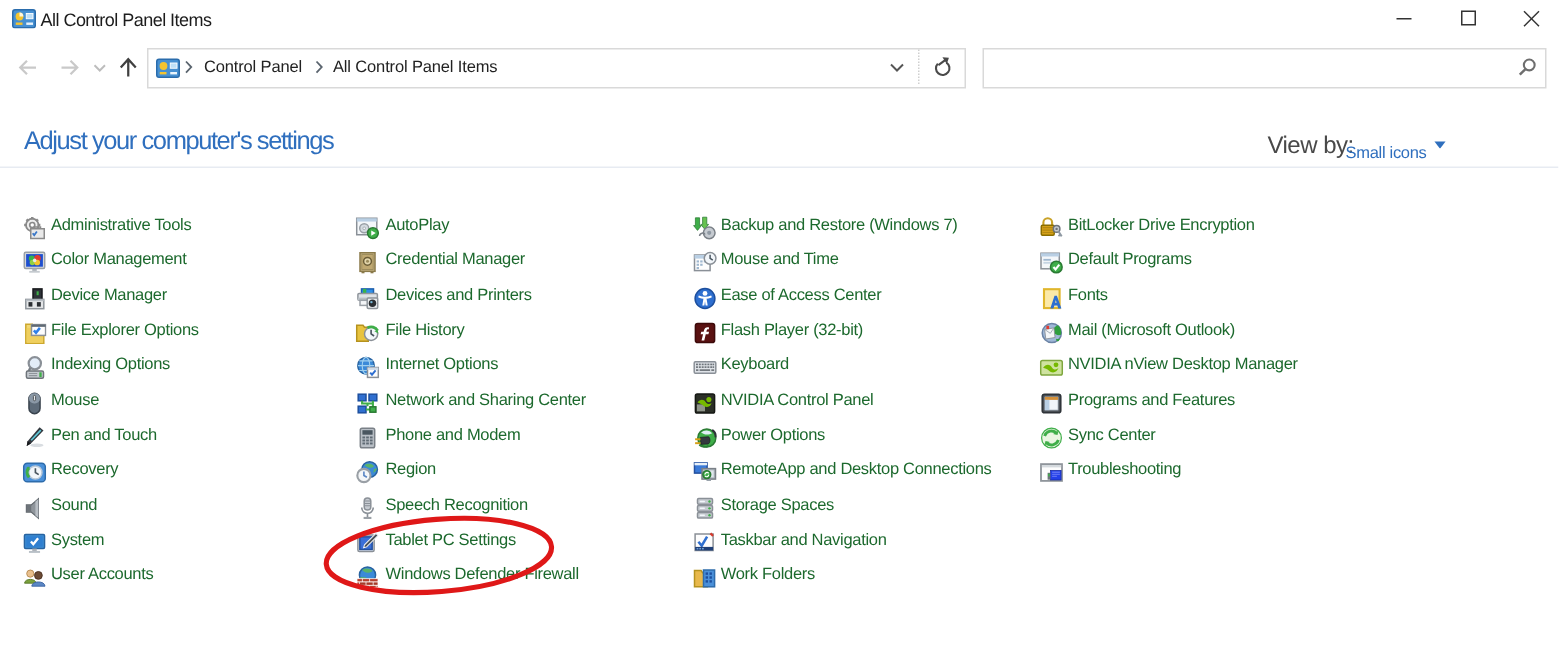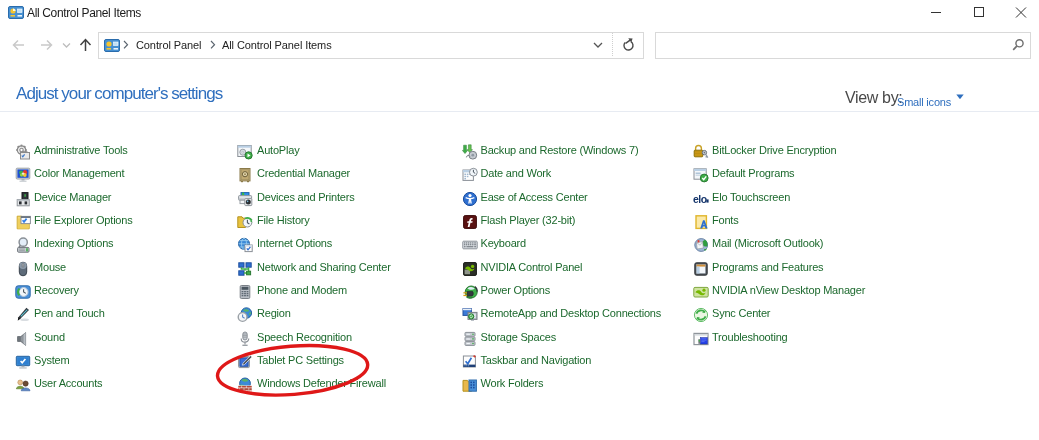--- a/index.html
+++ b/index.html
@@ -154,36 +154,36 @@
 <div class="item">
       <svg width="16" height="16" viewBox="0 0 16 16">
         <rect x="4.3" y="1.2" width="7.4" height="13.6" rx="3.7" fill="#5d6b79" stroke="#39434d"></rect>
         <rect x="4.3" y="1.2" width="7.4" height="6.8" rx="3.4" fill="#8b99a7"></rect>
         <rect x="7.3" y="2.6" width="1.4" height="3.6" rx="0.7" fill="#e8eaec" stroke="#4a4f54" stroke-width="0.6"></rect>
       </svg>
       <span>Mouse</span>
     </div>
 <div class="item">
       <svg width="16" height="16" viewBox="0 0 16 16">
+        <ellipse cx="9.6" cy="12.8" rx="4.4" ry="1.2" fill="#d9dde1"></ellipse>
+        <path d="M11.4 0.8 L14 3 L5.6 11.6 L2.8 13.4 L3.4 10.2 Z" fill="#33383e"></path>
+        <path d="M11.8 2.4 L12.6 3.1 L6.2 9.8 L5.4 9.1 Z" fill="#5fc8d8"></path>
+        <path d="M3.4 10.2 L5.6 11.6 L2.8 13.4 Z" fill="#17191c"></path>
+      </svg>
+      <span>Pen and Touch</span>
+    </div>
+<div class="item">
+      <svg width="16" height="16" viewBox="0 0 16 16">
         <rect x="0.8" y="1.8" width="14.4" height="12.4" rx="2.4" fill="#4a90d9" stroke="#2e6cab"></rect>
         <circle cx="8.6" cy="8" r="4.4" fill="#f2f6fa" stroke="#b9c9d9"></circle>
         <path d="M8.6 5.2 V8 L10.8 9.4" stroke="#4a5660" stroke-width="1.1" fill="none"></path>
         <path d="M4.4 11.2 A4.9 4.9 0 0 1 4.0 5.0" stroke="#3fae49" stroke-width="2.1" fill="none"></path>
         <path d="M2.8 4.4 L4.6 4.2 L4.8 6.4 Z" fill="#3fae49"></path>
       </svg>
       <span>Recovery</span>
-    </div>
-<div class="item">
-      <svg width="16" height="16" viewBox="0 0 16 16">
-        <ellipse cx="9.6" cy="12.8" rx="4.4" ry="1.2" fill="#d9dde1"></ellipse>
-        <path d="M11.4 0.8 L14 3 L5.6 11.6 L2.8 13.4 L3.4 10.2 Z" fill="#33383e"></path>
-        <path d="M11.8 2.4 L12.6 3.1 L6.2 9.8 L5.4 9.1 Z" fill="#5fc8d8"></path>
-        <path d="M3.4 10.2 L5.6 11.6 L2.8 13.4 Z" fill="#17191c"></path>
-      </svg>
-      <span>Pen and Touch</span>
     </div>
 <div class="item">
       <svg width="16" height="16" viewBox="0 0 16 16">
         <path d="M2.6 5.6 H5.8 L10.6 1.6 V14.4 L5.8 10.4 H2.6 Z" fill="#8f959b" stroke="#5f656b" stroke-width="0.8"></path>
         <path d="M2.6 5.6 H5.8 V10.4 H2.6 Z" fill="#6e747a"></path>
         <path d="M10.6 1.6 L10.6 14.4 L8.6 12.7 L8.6 3.3 Z" fill="#b9bfc5"></path>
       </svg>
       <span>Sound</span>
     </div>
 <div class="item">
@@ -353,21 +353,21 @@
           <rect x="2.4" y="6.6" width="1.6" height="1.4"></rect>
           <rect x="4.8" y="6.6" width="1.6" height="1.4"></rect>
           <rect x="7.2" y="6.6" width="1.6" height="1.4"></rect>
           <rect x="2.4" y="8.8" width="1.6" height="1.4"></rect>
           <rect x="4.8" y="8.8" width="1.6" height="1.4"></rect>
           <rect x="2.4" y="11" width="1.6" height="1.4"></rect>
         </g>
         <circle cx="11.4" cy="5.2" r="3.9" fill="#f2f6fa" stroke="#8a9097"></circle>
         <path d="M11.4 2.8 V5.2 L13.2 6.4" stroke="#4a5660" stroke-width="1" fill="none"></path>
       </svg>
-      <span>Date and Work</span>
+      <span>Mouse and Time</span>
     </div>
 <div class="item">
       <svg width="16" height="16" viewBox="0 0 16 16">
         <circle cx="8" cy="8" r="6.6" fill="#2e6fd0" stroke="#1d4f9e"></circle>
         <circle cx="8" cy="4.6" r="1.6" fill="#fff"></circle>
         <path d="M3.4 7.2 c3 1.4 6.2 1.4 9.2 0 l-0.5 -1.2 c-2.7 1.2-5.5 1.2-8.2 0 Z" fill="#fff"></path>
         <path d="M7 7.8 h2 L9.8 12.6 h-1.4 L8 9.8 L7.6 12.6 h-1.4 Z" fill="#fff"></path>
       </svg>
       <span>Ease of Access Center</span>
     </div>
@@ -504,59 +504,52 @@
         <rect x="1" y="1.8" width="12.2" height="2.2" fill="#b9cfe4"></rect>
         <rect x="2.6" y="5.6" width="5" height="1.2" fill="#9fb7cf"></rect>
         <rect x="2.6" y="7.6" width="6.6" height="1.2" fill="#c5d4e2"></rect>
         <circle cx="11.2" cy="11" r="3.9" fill="#3fae49" stroke="#2a7a33"></circle>
         <path d="M9.3 11 L10.7 12.6 L13.2 9.4" stroke="#fff" stroke-width="1.4" fill="none"></path>
       </svg>
       <span>Default Programs</span>
     </div>
 <div class="item">
       <svg width="16" height="16" viewBox="0 0 16 16">
-        <text x="0" y="11.6" font-family="Liberation Sans, sans-serif" font-size="10.5" font-weight="bold" fill="#15356b" letter-spacing="-0.5">elo</text>
-        <rect x="13.4" y="8.4" width="2.2" height="3.2" fill="#15356b"></rect>
-      </svg>
-      <span>Elo Touchscreen</span>
-    </div>
-<div class="item">
-      <svg width="16" height="16" viewBox="0 0 16 16">
         <rect x="3" y="1.8" width="10.4" height="12.6" fill="#fbe9a8" stroke="#e0b62c" stroke-width="1.4"></rect>
         <path d="M7.2 14.6 L10 6.2 h1.6 L14.6 14.6 h-2.1 L11.9 12.6 H9.9 L9.3 14.6 Z M10.4 10.9 h1 L10.9 9 Z" fill="#2e6fd0"></path>
       </svg>
       <span>Fonts</span>
     </div>
 <div class="item">
       <svg width="16" height="16" viewBox="0 0 16 16">
         <circle cx="8.2" cy="8" r="6.4" fill="#9fb8d8" stroke="#6b83a5"></circle>
         <path d="M12.2 2.8 c2 1.6 2.8 4.2 2 6.6 c-2.2 0.4-4.2-0.4-5-2.2 c-0.6-1.8 0.8-3.6 3-4.4 Z" fill="#2f9e3f"></path>
         <path d="M11 11.8 c1.2 0.4 2.2 0.2 3-0.4 l-1.2 2 c-0.8 0.4-1.6 0.2-1.8-1.6 Z" fill="#2f9e3f"></path>
         <path d="M3.4 5.6 L9.6 4.6 L10.4 11 L4.2 12 Z" fill="#f4f6f8" stroke="#8a9097" stroke-width="0.6"></path>
         <path d="M3.4 5.6 L7.2 8.2 L9.6 4.6" fill="none" stroke="#9aa5b0" stroke-width="0.6"></path>
         <rect x="4.6" y="3.2" width="1.8" height="2.2" fill="#e23b2e"></rect>
       </svg>
       <span>Mail (Microsoft Outlook)</span>
     </div>
 <div class="item">
       <svg width="16" height="16" viewBox="0 0 16 16">
+        <rect x="0.8" y="3.4" width="14.4" height="9.6" rx="1.2" fill="#cfe3a0" stroke="#7fa73f"></rect>
+        <path d="M2.4 8.2 c1.8-2.8 4.8-2.4 5.8-0.4 c1 1.8 3 2 4.4 0.6 c-0.8 3-4.2 3.8-6.2 1.8 c-1.3-1.3-2.8-1.4-4-2 Z" fill="#76b900"></path>
+        <circle cx="11" cy="6.2" r="1.6" fill="#76b900"></circle>
+      </svg>
+      <span>NVIDIA nView Desktop Manager</span>
+    </div>
+<div class="item">
+      <svg width="16" height="16" viewBox="0 0 16 16">
         <rect x="1.8" y="1.8" width="12.4" height="12.4" rx="1.6" fill="#4a4f55" stroke="#2e3338"></rect>
         <rect x="3.6" y="3.6" width="8.8" height="8.8" fill="#f2f6fa" stroke="#9aa5b0" stroke-width="0.5"></rect>
         <rect x="3.6" y="3.6" width="8.8" height="2" fill="#d3903a"></rect>
         <rect x="3.6" y="5.6" width="3" height="6.8" fill="#b9cfe4"></rect>
       </svg>
       <span>Programs and Features</span>
-    </div>
-<div class="item">
-      <svg width="16" height="16" viewBox="0 0 16 16">
-        <rect x="0.8" y="3.4" width="14.4" height="9.6" rx="1.2" fill="#cfe3a0" stroke="#7fa73f"></rect>
-        <path d="M2.4 8.2 c1.8-2.8 4.8-2.4 5.8-0.4 c1 1.8 3 2 4.4 0.6 c-0.8 3-4.2 3.8-6.2 1.8 c-1.3-1.3-2.8-1.4-4-2 Z" fill="#76b900"></path>
-        <circle cx="11" cy="6.2" r="1.6" fill="#76b900"></circle>
-      </svg>
-      <span>NVIDIA nView Desktop Manager</span>
     </div>
 <div class="item">
       <svg width="16" height="16" viewBox="0 0 16 16">
         <circle cx="8" cy="8" r="6.6" fill="#eaf6e2" stroke="#3fae49" stroke-width="0.8"></circle>
         <path d="M3.4 6.6 a5 5 0 0 1 8.2-1.8 M12.6 9.4 a5 5 0 0 1-8.2 1.8" stroke="#3fae49" stroke-width="1.9" fill="none"></path>
         <path d="M12.8 3 L12 6 L9 5.4 Z" fill="#3fae49"></path>
         <path d="M3.2 13 L4 10 L7 10.6 Z" fill="#3fae49"></path>
       </svg>
       <span>Sync Center</span>
     </div>

